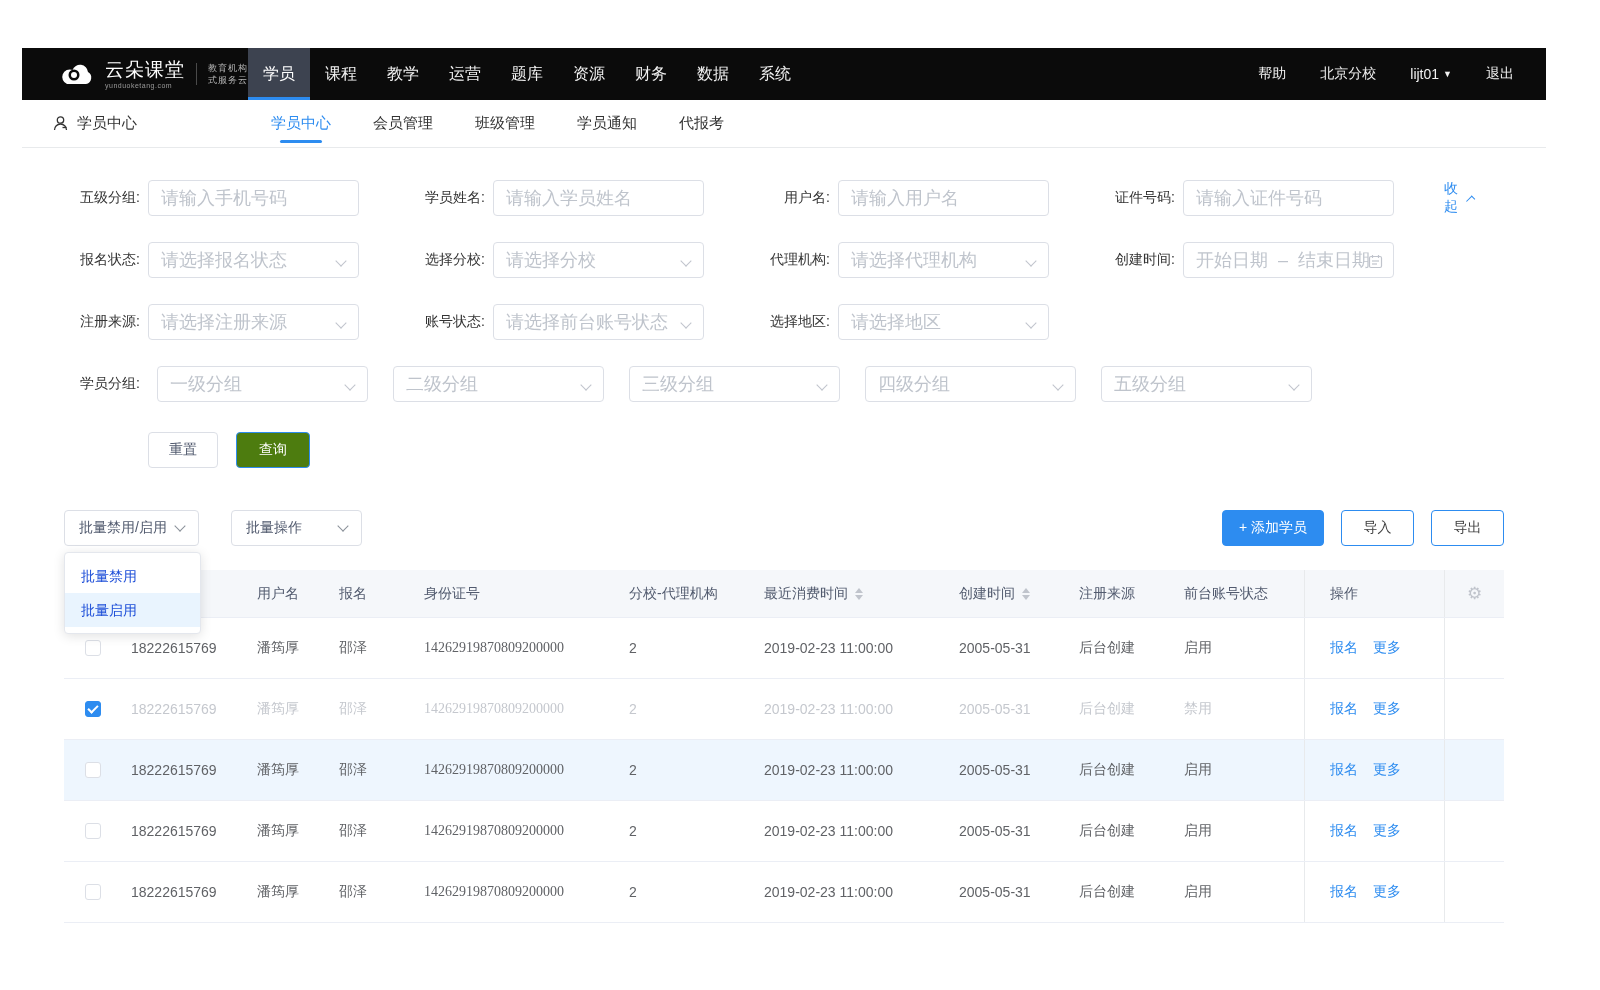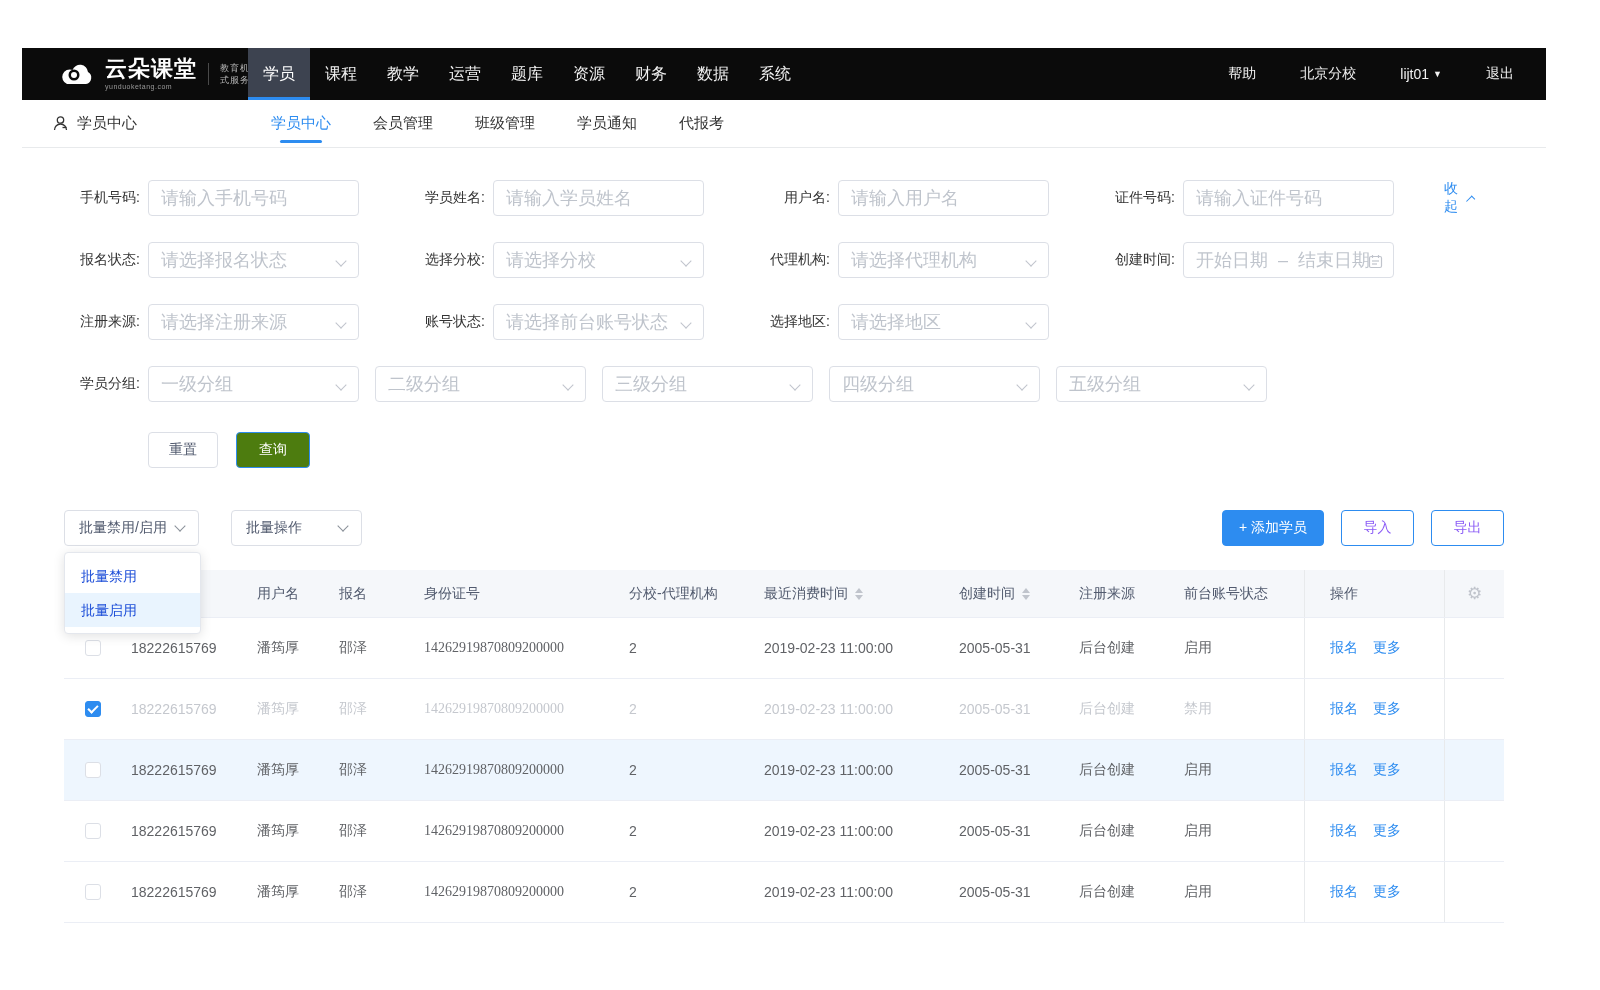--- a/index.html
+++ b/index.html
@@ -5,31 +5,31 @@
   * { margin:0; padding:0; box-sizing:border-box; }
   body { width:1600px; height:990px; background:#fff; font-family:"Liberation Sans", sans-serif; }
   .page { position:relative; width:1600px; height:990px; background:#fff; overflow:hidden; }
   .frame { position:absolute; left:22px; top:48px; width:1524px; }
 
   
   .navbar { position:relative; height:52px; background:#0b0b0b; display:flex; align-items:center; }
   .logo { display:flex; align-items:center; padding-left:38px; gap:9px; }
   .logo-cloud { width:36px; height:26px; flex:none; }
   .logo-text { display:flex; flex-direction:column; line-height:1; }
-  .logo-name { color:#fff; font-size:22px; font-weight:bold; letter-spacing:1px; }
+  .logo-name { color:#fff; font-size:19px; font-weight:normal; letter-spacing:1px; }
   .logo-domain { color:#9a9a9a; font-size:7px; margin-top:3px; letter-spacing:.5px; }
   .logo-divider { width:1px; height:22px; background:#4a4a4a; margin:0 2px; }
   .logo-tagline { display:flex; flex-direction:column; gap:3px; }
   .logo-tagline span { color:#b5b5b5; font-size:9px; line-height:1; letter-spacing:1px; }
 
   .nav-menu { position:absolute; left:226px; top:0; height:52px; display:flex; }
   .nav-item { height:52px; padding:0 15px; display:flex; align-items:center; color:#f2f2f2; font-size:16px; cursor:pointer; }
   .nav-item.active { background:#3d4350; box-shadow:inset 0 -3px 0 #2d8cf0; color:#fff; }
 
-  .nav-right { position:absolute; right:32px; top:0; height:52px; display:flex; align-items:center; gap:44px; color:#f2f2f2; font-size:14px; }
+  .nav-right { position:absolute; right:32px; top:0; height:52px; display:flex; align-items:center; gap:34px; color:#f2f2f2; font-size:14px; }
   .nav-user { display:flex; align-items:center; gap:4px; }
   .caret-down-glyph { font-size:9px; color:#f2f2f2; }
 
   
   .subnav { position:relative; height:48px; background:#fff; border-bottom:1px solid #e8eaec; display:flex; align-items:center;text-align:center; }
   .section-title { display:flex; align-items:center; gap:8px; margin-left:30px; font-size:15px; color:#333; }
   .tabs { position:absolute; left:228px; top:0; height:48px; display:flex; }
   .tab { height:48px; line-height:46px; padding:0 21px; font-size:15px; color:#333; position:relative; cursor:pointer; }
   .tab.active { color:#2d8cf0; }
   .tab.active::after { content:""; position:absolute; left:50%; transform:translateX(-50%); bottom:5px; width:42px; height:3px; border-radius:2px; background:#2d8cf0; }
@@ -43,35 +43,35 @@
   .control { position:relative; margin-left:8px; width:211px; height:36px; border:1px solid #dcdfe6; border-radius:4px; background:#fff; display:flex; align-items:center; padding:0 12px; font-size:18px; color:#bfc4cc; }
   .control .chev { position:absolute; right:13px; top:14px; width:8px; height:8px; border-right:1.4px solid #c0c4cc; border-bottom:1.4px solid #c0c4cc; transform:rotate(45deg); }
   .date-sep { margin:0 10px; color:#bfc4cc; }
   .cal-icon { position:absolute; right:10px; top:10px; }
 
   .collapse-link { margin-left:auto; margin-right:48px; display:flex; align-items:center; gap:7px; color:#2d8cf0; font-size:14px; cursor:pointer; }
   .chev-up { width:8px; height:8px; border-right:1.6px solid #2d8cf0; border-bottom:1.6px solid #2d8cf0; transform:rotate(-135deg); margin-top:4px; }
 
   .group-row { display:flex; align-items:center; margin-bottom:26px; }
   .group-selects { display:flex; gap:16px; margin-left:8px; }
-  .group-selects .control { margin-left:0; }
+  .group-selects .control { margin-left:9px; }
 
   .btn-row { display:flex; gap:18px; margin-left:84px; margin-bottom:0; padding-top:4px; }
   .btn { height:36px; border-radius:4px; font-size:14px; display:flex; align-items:center; justify-content:center; cursor:pointer; }
   .btn-plain { width:70px; background:#fff; border:1px solid #dcdfe6; color:#515a6e; }
   .btn-primary { width:74px; background:#4d7c0f; border:1px solid #2d8cf0; color:#fff; }
 
   
   .toolbar { margin-top:42px; display:flex; align-items:flex-start; position:relative; }
   .batch-btn { height:36px; background:#fff; border:1px solid #dcdfe6; border-radius:4px; color:#515a6e; font-size:14px; display:flex; align-items:center; padding:0 14px; gap:9px; cursor:pointer; }
   .batch-btn + .batch-btn { margin-left:32px;gap:37px; }
   .batch-btn .chev { width:8px; height:8px; border-right:1.4px solid #8a9099; border-bottom:1.4px solid #8a9099; transform:rotate(45deg); margin-top:-4px; }
   .toolbar-right { margin-left:auto; display:flex; gap:17px; }
   .btn-add { padding:0 16px; background:#2d8cf0; border:1px solid #2d8cf0; color:#fff; }
-  .btn-outline { width:73px; background:#fff; border:1px solid #2d8cf0; color:#8b5cf6; }
+  .btn-outline { width:73px; background:#fff; border:1px solid #2d8cf0; color:#404040; }
 
   .dropdown-menu { position:absolute; left:0; top:42px; width:137px; background:#fff; border:1px solid #e4e7ed; border-radius:4px; box-shadow:0 2px 12px rgba(0,0,0,.12); padding:6px 0; z-index:20; }
   .menu-item { height:34px; line-height:34px; padding:0 16px; font-size:14px; color:#1d4ed8; cursor:pointer; }
   .menu-item.hl { background:#e9f4fe; }
 
   
   .table { margin-top:24px; border-bottom:1px solid #ebeef5; }
   .thead { display:flex; height:47px; background:#f5f7fa; font-size:14px; color:#515a6e; align-items:stretch; }
   .trow { display:flex; height:61px; font-size:14px; color:#606266; border-top:1px solid #ebeef5; background:#fff; align-items:stretch; }
   .trow.hl { background:#eef6fe; }
@@ -163,21 +163,21 @@
           <div class="tab">代报考</div>
         </div>
     </div>
 
     <div class="content">
 
       <div class="filter-panel">
         <div id="filter-rows">
             <div class="filter-row">
               <div class="field">
-                <span class="field-label">手机号码:</span>
+                <span class="field-label">五级分组:</span>
                 <div class="control">
                   <span>请输入手机号码</span>
                 </div>
               </div>
               <div class="field">
                 <span class="field-label">学员姓名:</span>
                 <div class="control">
                   <span>请输入学员姓名</span>
                 </div>
               </div>

